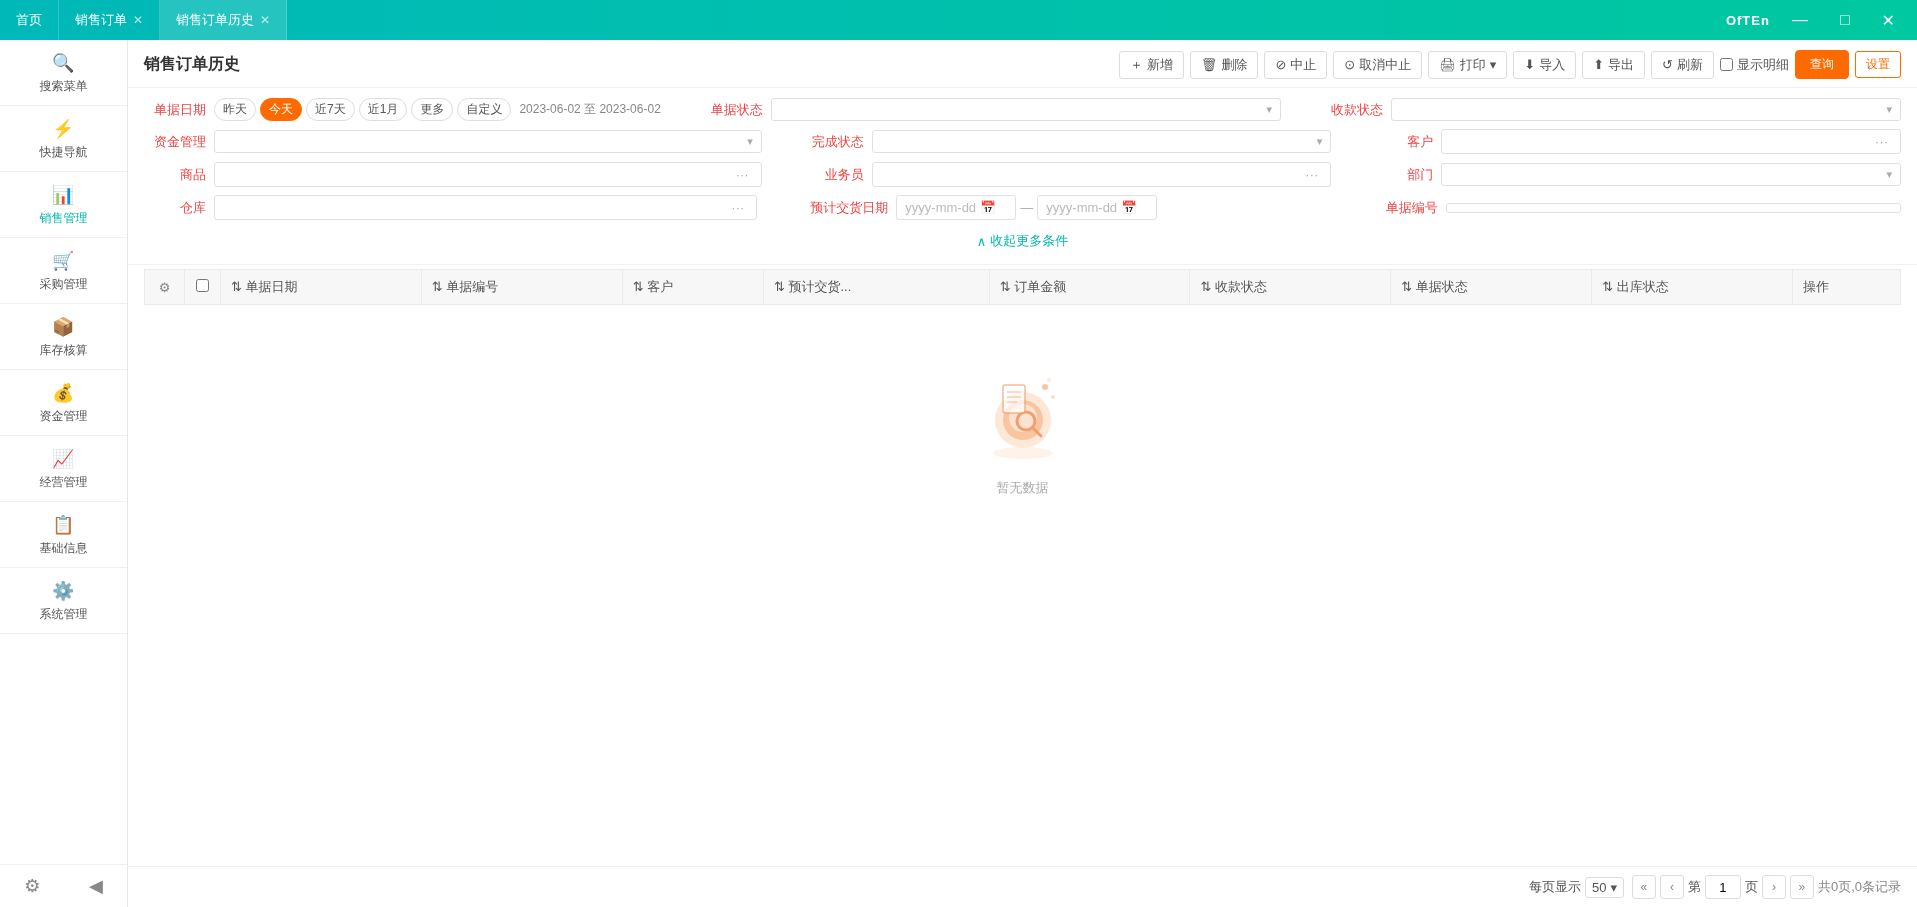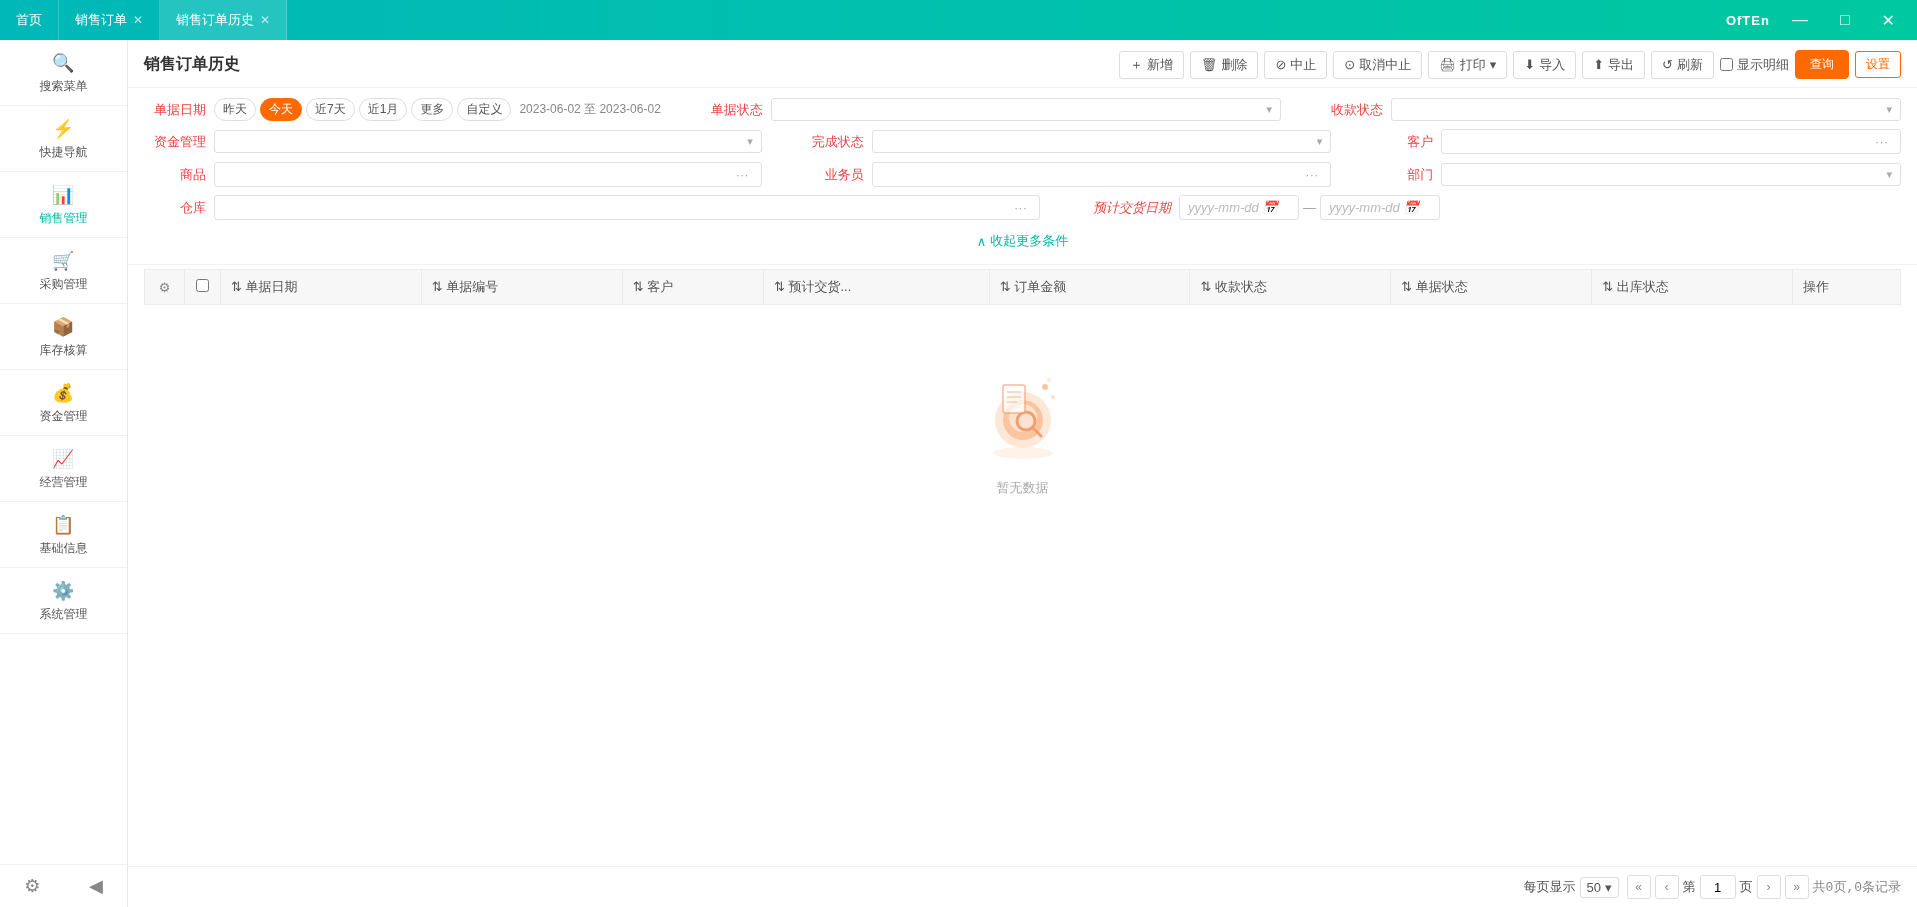--- a/index.html
+++ b/index.html
@@ -361,21 +361,20 @@
       width: 36px;
       height: 24px;
       border: 1px solid #ddd;
       border-radius: 3px;
       text-align: center;
       font-size: 13px;
     }
     .total-text {
       color: #888;
       font-size: 13px;
-      font-family: Liberation Mono, monospace;
     }
   </style>
 </head>
 <body>
 
 <div class="top-bar">
   <div class="top-bar-tabs">
 
   <div class="top-tab">
         <span>首页</span>
@@ -563,34 +562,40 @@
           </div>
         </div>
       </div>
 
       <div class="filter-row">
         <span class="filter-label">仓库</span>
         <div class="select-field" style="flex:1;">
           <span class="select-text"></span>
           <span class="dots-btn">···</span>
         </div>
-        <div style="flex:1;display:flex;align-items:center;margin-left:53px;font-style:italic;">
+        <div style="flex:1;display:flex;align-items:center;margin-left:53px;">
           <span class="filter-label" style="min-width:80px;">预计交货日期</span>
           <div class="date-input-group">
             <div class="date-input">
               <span>yyyy-mm-dd</span>
               <span style="color:#aaa;">📅</span>
             </div>
             <span class="date-sep">—</span>
             <div class="date-input">
               <span>yyyy-mm-dd</span>
               <span style="color:#aaa;">📅</span>
             </div>
           </div>
         </div>
+        <div style="flex:1;display:flex;align-items:center;margin-left:40px;">
+          <span class="filter-label">单据编号</span>
+          <div class="select-field" style="flex:1;">
+            <span class="select-text"></span>
+          </div>
+        </div>
       </div>
 
       <div class="collapse-btn">
         <span>∧</span>
         <span>收起更多条件</span>
       </div>
     </div>
 
     <div class="table-area">
       <table class="data-table">

